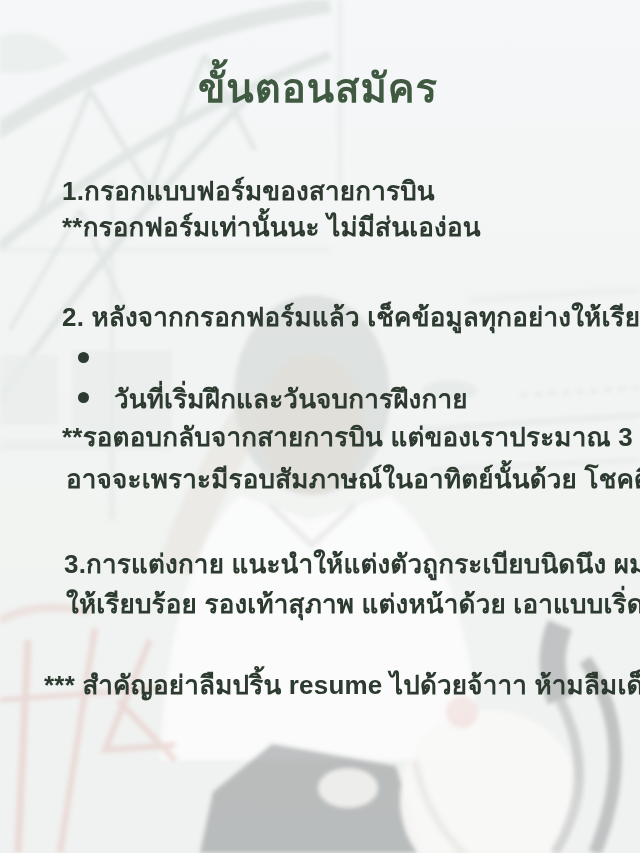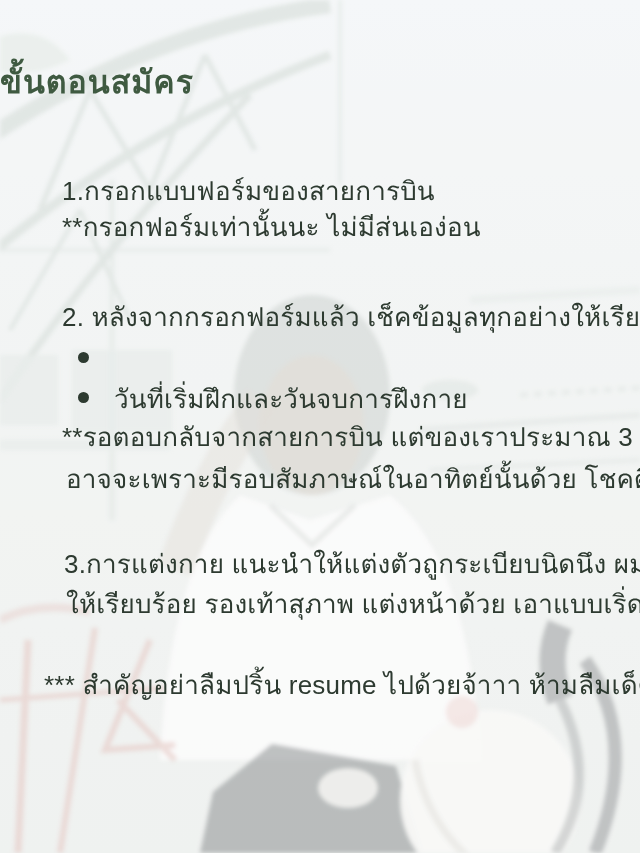--- a/index.html
+++ b/index.html
@@ -3,22 +3,22 @@
 <meta charset="utf-8">
 <style>
   html,body{margin:0;padding:0;background:#ccc;}
   .canvas{
     position:relative;width:640px;height:853px;overflow:hidden;
     background:linear-gradient(180deg,#f1f4f6 0%,#eef1f1 30%,#ecefed 60%,#e9ecea 100%);
     font-family:"Liberation Sans","DejaVu Sans",sans-serif;
   }
   .photo-layer{position:absolute;inset:0;filter:blur(2px);}
   .wash{position:absolute;inset:0;background:rgba(255,255,255,0.30);}
-  .txt{position:absolute;white-space:nowrap;color:#2d3a30;font-size:26px;font-weight:normal;letter-spacing:.2px;}
-  .title{position:absolute;left:0;right:4px;top:56px;text-align:left;color:#3f5a41;font-size:32px;font-weight:bold;letter-spacing:1px;}
+  .txt{position:absolute;white-space:nowrap;color:#2d3a30;font-size:26px;font-weight:bold;letter-spacing:.2px;}
+  .title{position:absolute;left:0;right:4px;top:56px;text-align:center;color:#3f5a41;font-size:40px;font-weight:bold;letter-spacing:1px;}
   .bullet-dot{position:absolute;width:11px;height:11px;border-radius:50%;background:#2d3a30;}
 </style>
 </head>
 <body>
 
 <div class="canvas">
 
   <svg class="photo-layer" width="640" height="853" viewBox="0 0 640 853" aria-hidden="true">
 
     <g stroke="#ccd6d1" fill="none" opacity="0.75">

